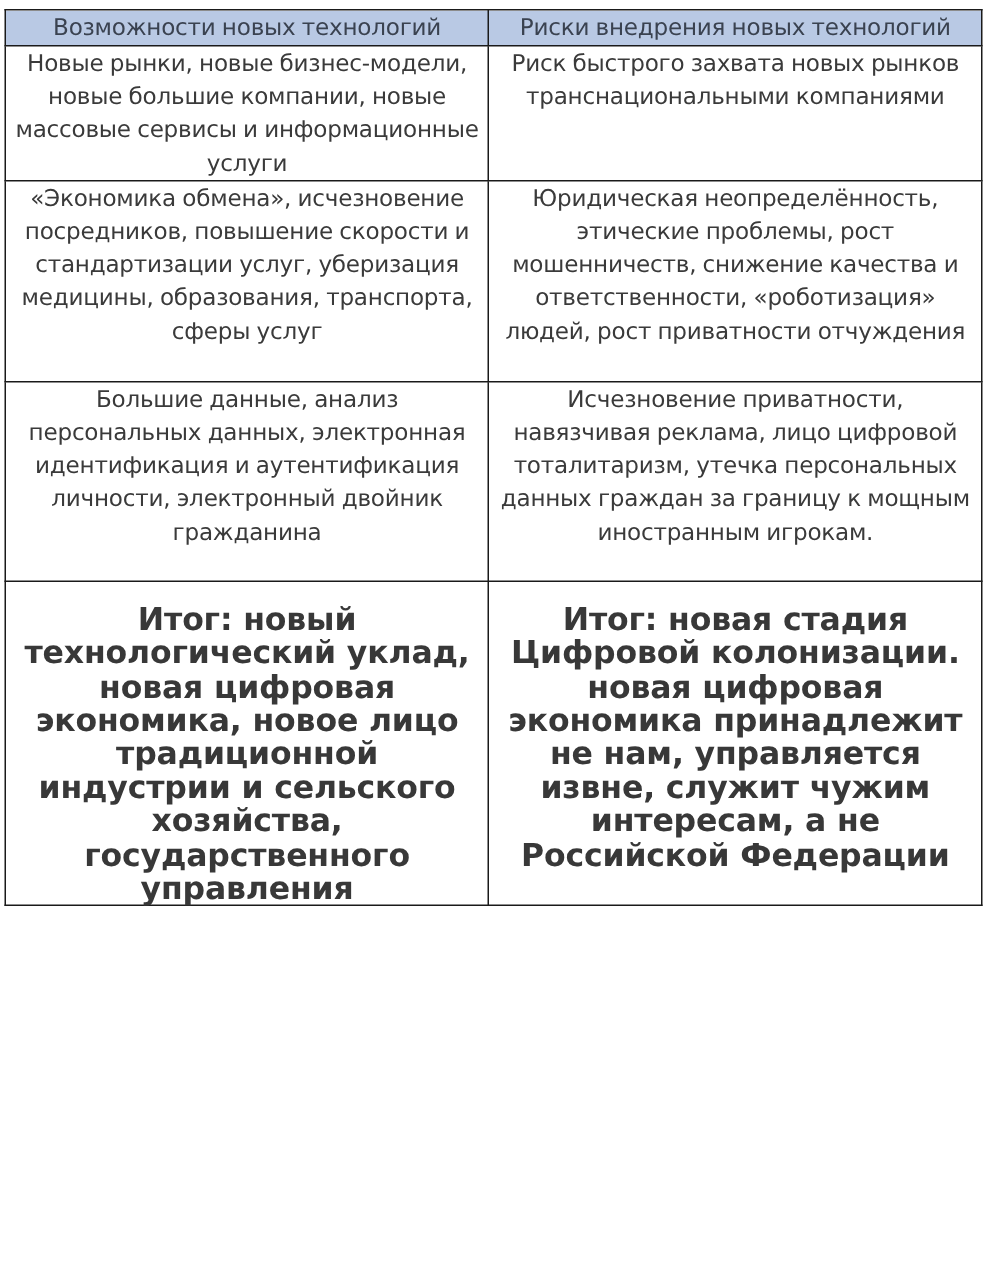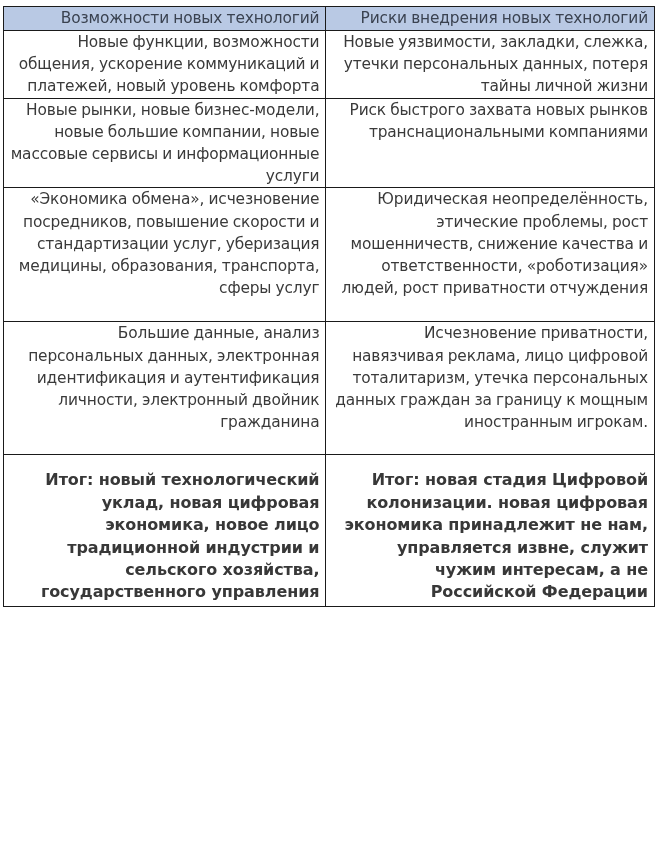--- a/index.html
+++ b/index.html
@@ -19,42 +19,42 @@
       position: absolute;
       left: 3px;
       top: 6px;
       width: 652px;
       border-collapse: collapse;
       table-layout: fixed;
     }
     .table td, .table th {
       border: 1.5px solid #1a1a1a;
       vertical-align: top;
-      text-align: right;
+      text-align: center;
       padding: 0 6px;
       font-size: 15.4px;
       line-height: 22.2px;
       font-weight: normal;
       letter-spacing: -0.15px;
       word-spacing: -0.5px;
     }
     .table th {
       background: #b9c9e4;
       color: #3a4250;
       height: 23px;
       padding-top: 0;
       white-space: nowrap;
       overflow: hidden;
     }
     .col-left { width: 316px; }
     .col-right { width: 322px; }
     .cell-text { display: block; }
     .summary td {
       font-weight: bold;
-      font-size: 16px;
+      font-size: 21px;
       line-height: 22.4px;
       color: #383838;
       padding-top: 14px;
       padding-bottom: 0;
       letter-spacing: -0.1px;
       word-spacing: 0;
     }
   </style>
 </head>
 <body>
@@ -64,28 +64,20 @@
     <col class="col-left">
     <col class="col-right">
   </colgroup>
   <thead>
     <tr>
       <th>Возможности новых технологий</th>
       <th>Риски внедрения новых технологий</th>
     </tr>
   </thead>
   <tbody>
-    <tr style="height:67px">
-      <td>
-          <span class="cell-text">Новые функции, возможности общения, ускорение коммуникаций и платежей, новый уровень комфорта</span>
-        </td>
-      <td>
-          <span class="cell-text">Новые уязвимости, закладки, слежка, утечки персональных данных, потеря тайны личной жизни</span>
-        </td>
-    </tr>
     <tr style="height:88px">
       <td>
           <span class="cell-text">Новые рынки, новые бизнес-модели, новые большие компании, новые массовые сервисы и информационные услуги</span>
         </td>
       <td>
           <span class="cell-text">Риск быстрого захвата новых рынков транснациональными компаниями</span>
         </td>
     </tr>
     <tr style="height:134px">
       <td>

